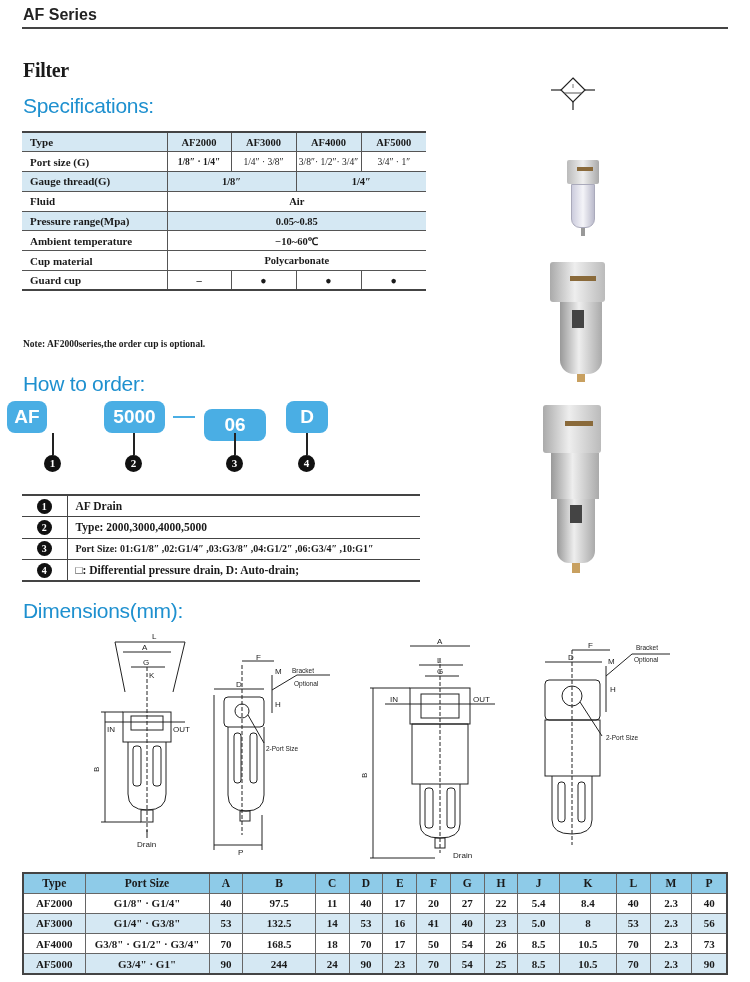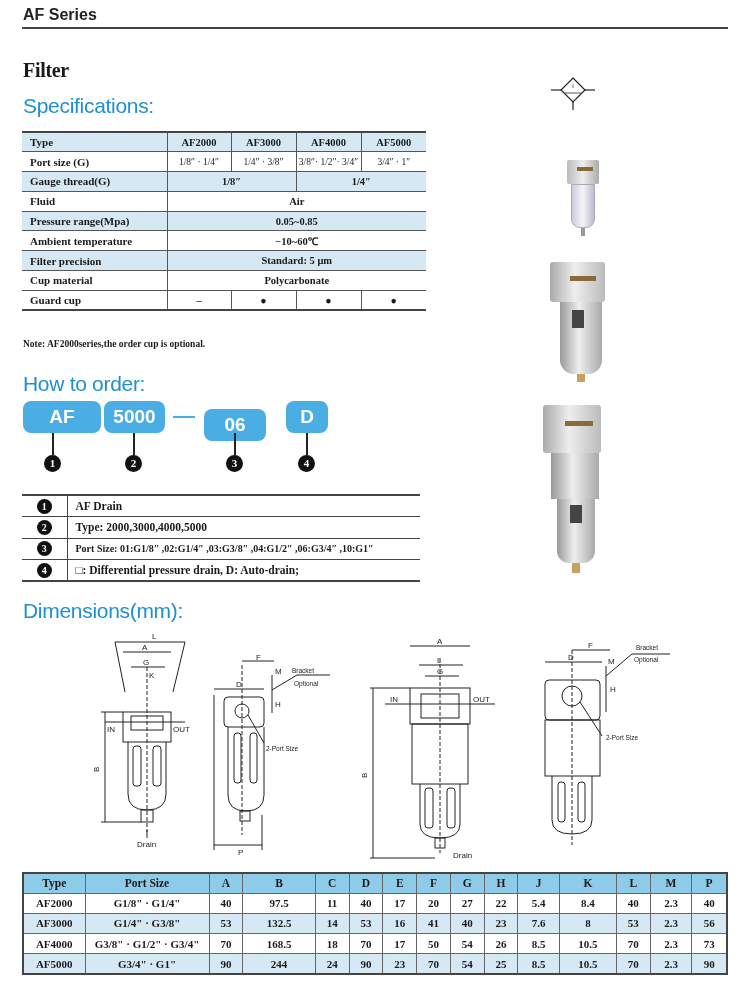--- a/index.html
+++ b/index.html
@@ -57,45 +57,41 @@
   <tbody>
       <tr class="sh">
     <td style="width:145px">Type</td>
     <td class="v" style="width:64px">AF2000</td>
     <td class="v" style="width:65px">AF3000</td>
     <td class="v" style="width:65px">AF4000</td>
     <td class="v" style="width:65px">AF5000</td>
   </tr>
   <tr>
     <td>Port size (G)</td>
-    <td class="v" style="font-weight:normal;font-size:9.5px">1/8″ · 1/4″</td>
+    <td class="v" style="font-weight:bold;font-size:9.5px">1/8″ · 1/4″</td>
     <td class="v" style="font-weight:normal;font-size:9.5px">1/4″ · 3/8″</td>
     <td class="v" style="font-weight:normal;font-size:9.5px">3/8″· 1/2″· 3/4″</td>
     <td class="v" style="font-weight:normal;font-size:9.5px">3/4″ · 1″</td>
   </tr>
   <tr class="sh">
     <td>Gauge thread(G)</td>
     <td class="v" colspan="2">1/8″</td>
     <td class="v" colspan="2">1/4″</td>
   </tr>
   <tr>
     <td>Fluid</td>
     <td class="v" colspan="4">Air</td>
   </tr>
   <tr class="sh">
     <td>Pressure range(Mpa)</td>
     <td class="v" colspan="4">0.05~0.85</td>
   </tr>
   <tr>
     <td>Ambient temperature</td>
     <td class="v" colspan="4">−10~60℃</td>
-  </tr>
-  <tr class="sh">
-    <td>Filter precision</td>
-    <td class="v" colspan="4">Standard: 5 μm</td>
   </tr>
   <tr>
     <td>Cup material</td>
     <td class="v" colspan="4">Polycarbonate</td>
   </tr>
   <tr>
     <td>Guard cup</td>
     <td class="v">–</td>
     <td class="v">●</td>
     <td class="v">●</td>
@@ -121,21 +117,21 @@
 <div class="abs" style="left:543px;top:405px;width:64px;height:168px;">
   <div style="position:absolute;left:0;top:0;width:58px;height:48px;background:linear-gradient(90deg,#aaa,#eee 45%,#bbb);border-radius:3px;"></div>
   <div style="position:absolute;left:22px;top:16px;width:28px;height:5px;background:#8a6a3a;"></div>
   <div style="position:absolute;left:8px;top:48px;width:48px;height:46px;background:linear-gradient(90deg,#999,#eee 45%,#aaa);"></div>
   <div style="position:absolute;left:14px;top:94px;width:38px;height:64px;background:linear-gradient(90deg,#999,#eee 45%,#aaa);border-radius:0 0 12px 12px;"></div>
   <div style="position:absolute;left:27px;top:100px;width:12px;height:18px;background:#444;"></div>
   <div style="position:absolute;left:29px;top:158px;width:8px;height:10px;background:#c8a060;"></div>
 </div>
 
 <div class="abs section-h" style="left:23px;top:372px;">How to order:</div>
-<div class="abs order-box" style="left:23px;width:78px;">AF</div>
+<div class="abs order-box" style="left:7px;width:40px;">AF</div>
 <div class="abs order-box" style="left:104px;width:61px;">5000</div>
 <div class="abs dash"></div>
 <div class="abs order-box" style="left:204px;width:62px;margin-top:8px;">06</div>
 <div class="abs order-box" style="left:286px;width:42px;">D</div>
 
 <div class="abs stem" style="left:52px;"></div>
 <div class="abs stem" style="left:133px;"></div>
 <div class="abs stem" style="left:234px;"></div>
 <div class="abs stem" style="left:306px;"></div>
 <div class="abs num" style="left:44px;top:455px;">1</div>
@@ -317,21 +313,21 @@
     <td>AF3000</td>
         <td>G1/4" · G3/8"</td>
         <td>53</td>
         <td>132.5</td>
         <td>14</td>
         <td>53</td>
         <td>16</td>
         <td>41</td>
         <td>40</td>
         <td>23</td>
-        <td>7.6</td>
+        <td>5.0</td>
         <td>8</td>
         <td>53</td>
         <td>2.3</td>
         <td>56</td>
   </tr>
   <tr>
     <td>AF4000</td>
         <td>G3/8" · G1/2" · G3/4"</td>
         <td>70</td>
         <td>168.5</td>

